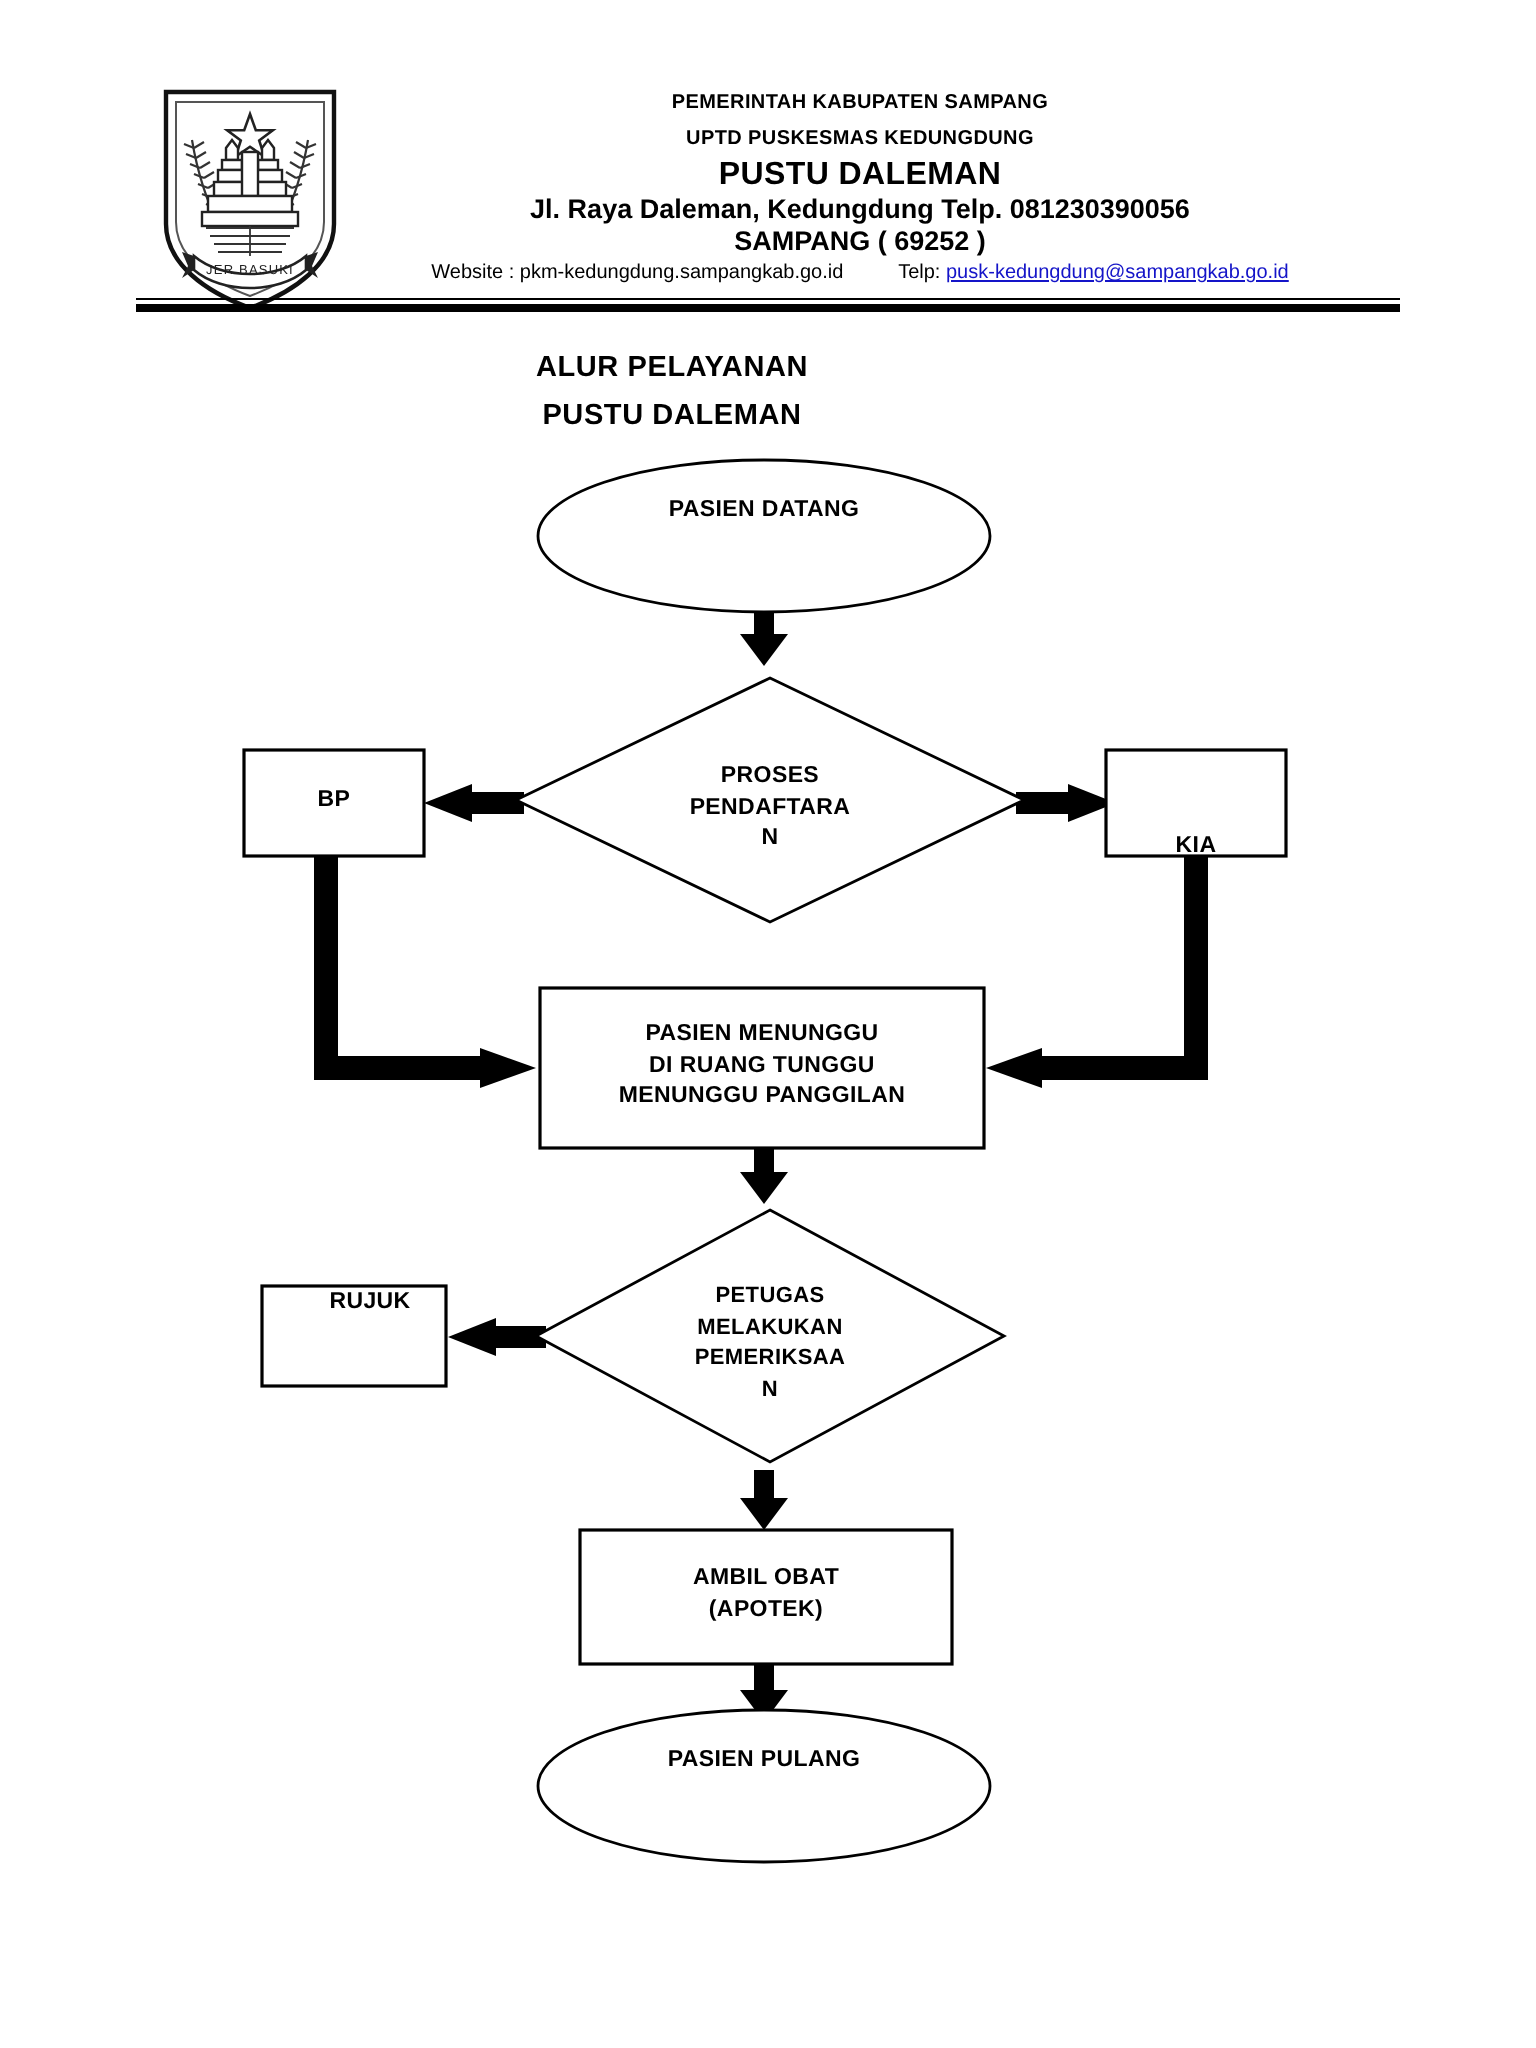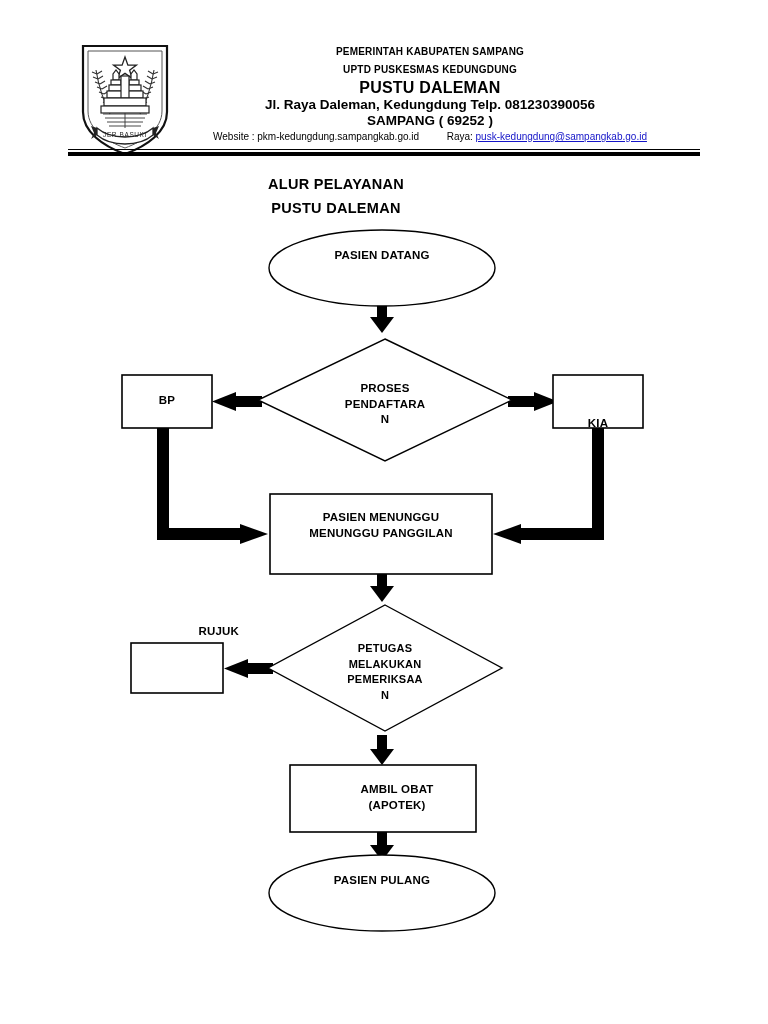--- a/index.html
+++ b/index.html
@@ -186,21 +186,21 @@
 
   <div id="org-block">
     <div class="org-line1">PEMERINTAH KABUPATEN SAMPANG</div>
     <div class="org-line2">UPTD PUSKESMAS KEDUNGDUNG</div>
     <div class="org-line3">PUSTU DALEMAN</div>
     <div class="addr-line">Jl. Raya Daleman, Kedungdung Telp. 081230390056</div>
     <div class="addr-line">SAMPANG ( 69252 )</div>
     <div class="contact-line">
       <span>Website : pkm-kedungdung.sampangkab.go.id</span>
       <span class="contact-gap"></span>
-      <span class="email-label">Raya:</span>
+      <span class="email-label">Telp:</span>
       <a class="email-link" href="#">pusk-kedungdung@sampangkab.go.id</a>
     </div>
   </div>
 
   <div id="rule-thin"></div>
   <div id="rule-thick"></div>
 </div>
 
 <div id="doc-title">
   <div class="t-line">ALUR PELAYANAN</div>
@@ -281,31 +281,32 @@
     <div>PENDAFTARA</div>
     <div>N</div>
   </div>
 
   <div class="node-label" style="left:122px; top:393px; width:90px;">BP</div>
 
   <div class="node-label" style="left:553px; top:416px; width:90px;">KIA</div>
 
   <div class="node-label" style="left:272px; top:510px; width:218px;">
     <div>PASIEN MENUNGGU</div>
+    <div>DI RUANG TUNGGU</div>
     <div>MENUNGGU PANGGILAN</div>
   </div>
 
   <div class="node-label sm" style="left:305px; top:641px; width:160px;">
     <div>PETUGAS</div>
     <div>MELAKUKAN</div>
     <div>PEMERIKSAA</div>
     <div>N</div>
   </div>
 
-  <div class="node-label" style="left:131px; top:624px; width:108px;text-align:right;">RUJUK</div>
-
-  <div class="node-label" style="left:290px; top:782px; width:186px;padding-left:14px;">
+  <div class="node-label" style="left:131px; top:644px; width:108px;">RUJUK</div>
+
+  <div class="node-label" style="left:290px; top:782px; width:186px;">
     <div>AMBIL OBAT</div>
     <div>(APOTEK)</div>
   </div>
 
   <div class="node-label" style="left:282px; top:873px; width:200px;">PASIEN PULANG</div>
 </div>
 
 </body></html>

